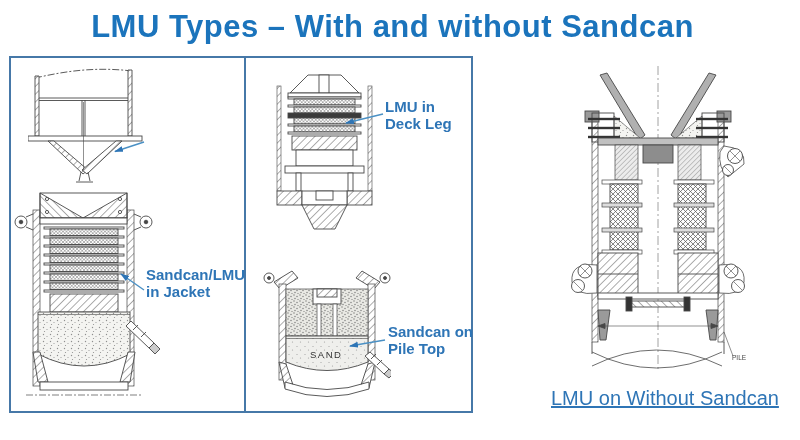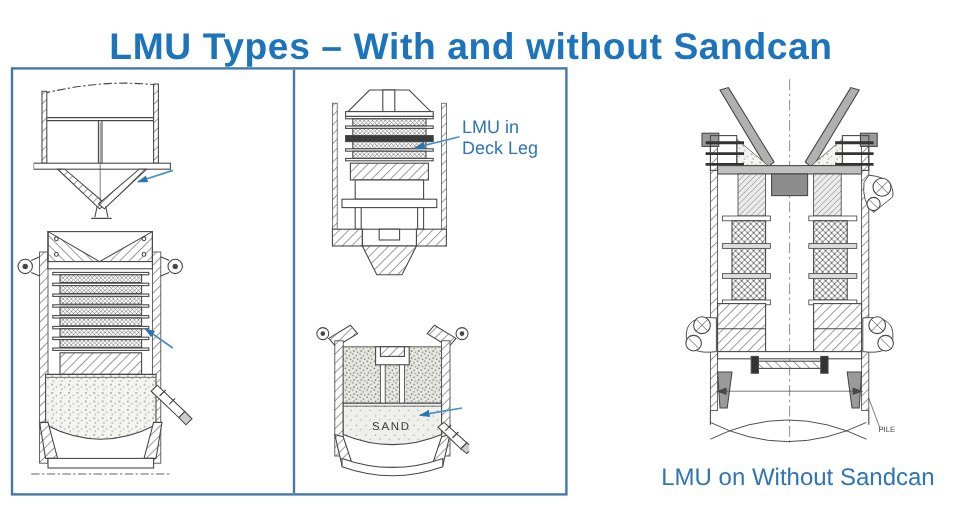--- a/index.html
+++ b/index.html
@@ -1,25 +1,25 @@
 <!DOCTYPE html>
 <html><head>
 <meta charset="utf-8">
 <style>
   * { margin:0; padding:0; box-sizing:border-box; }
   body { width:800px; height:440px; background:#fff; font-family:"Liberation Sans", sans-serif; overflow:hidden; }
   .slide { position:relative; width:800px; height:440px; background:#fff; }
   .title { position:absolute; top:9px; left:0; width:785px; text-align:center;
-           font-size:31px; font-weight:bold; color:#1B74BC; letter-spacing:0.5px;margin-top:12px; }
+           font-size:31px; font-weight:bold; color:#1B74BC; letter-spacing:0.5px; }
   .panel-box { position:absolute; left:9px; top:56px; width:464px; height:357px;
                border:2px solid #4678A8; background:#fff; }
   .panel-divider { position:absolute; left:233px; top:0; width:2px; height:100%; background:#4678A8; }
   .drawing { position:absolute; }
-  .anno { position:absolute; color:#2E75B6; font-size:15px; font-weight:400; line-height:17px; white-space:pre-line; }
-  .caption { position:absolute; color:#2E75B6; font-size:20px; }
+  .anno { position:absolute; color:#2E75B6; font-size:15px; font-weight:700; line-height:17px; white-space:pre-line; }
+  .caption { position:absolute; color:#2E75B6; font-size:20px;text-decoration:underline; }
   .overlay { position:absolute; left:0; top:0; width:800px; height:440px; pointer-events:none; }
   svg text { font-family:"Liberation Sans", sans-serif; }
 </style>
 </head>
 <body>
 
 <div class="slide">
 
   <div class="title">LMU Types – With and without Sandcan</div>
 
@@ -287,18 +287,22 @@
 
   <svg class="overlay">
     <g stroke="#4A90C4" stroke-width="1.4" fill="none">
       <line x1="144" y1="142" x2="115" y2="151.5" marker-end="url(#arrw)"></line>
       <line x1="144" y1="290" x2="121" y2="274" marker-end="url(#arrw)"></line>
       <line x1="383" y1="114" x2="346" y2="123" marker-end="url(#arrw)"></line>
       <line x1="385" y1="340" x2="350" y2="346" marker-end="url(#arrw)"></line>
     </g>
   </svg>
 
+  <div class="anno" style="left:146px;top:266px">Sandcan/LMU
+in Jacket</div>
   <div class="anno" style="left:385px;top:98px">LMU in
 Deck Leg</div>
+  <div class="anno" style="left:388px;top:323px">Sandcan on
+Pile Top</div>
 
   <div class="caption" style="left:551px;top:387px">LMU on Without Sandcan</div>
 
 </div>
 
 </body></html>

